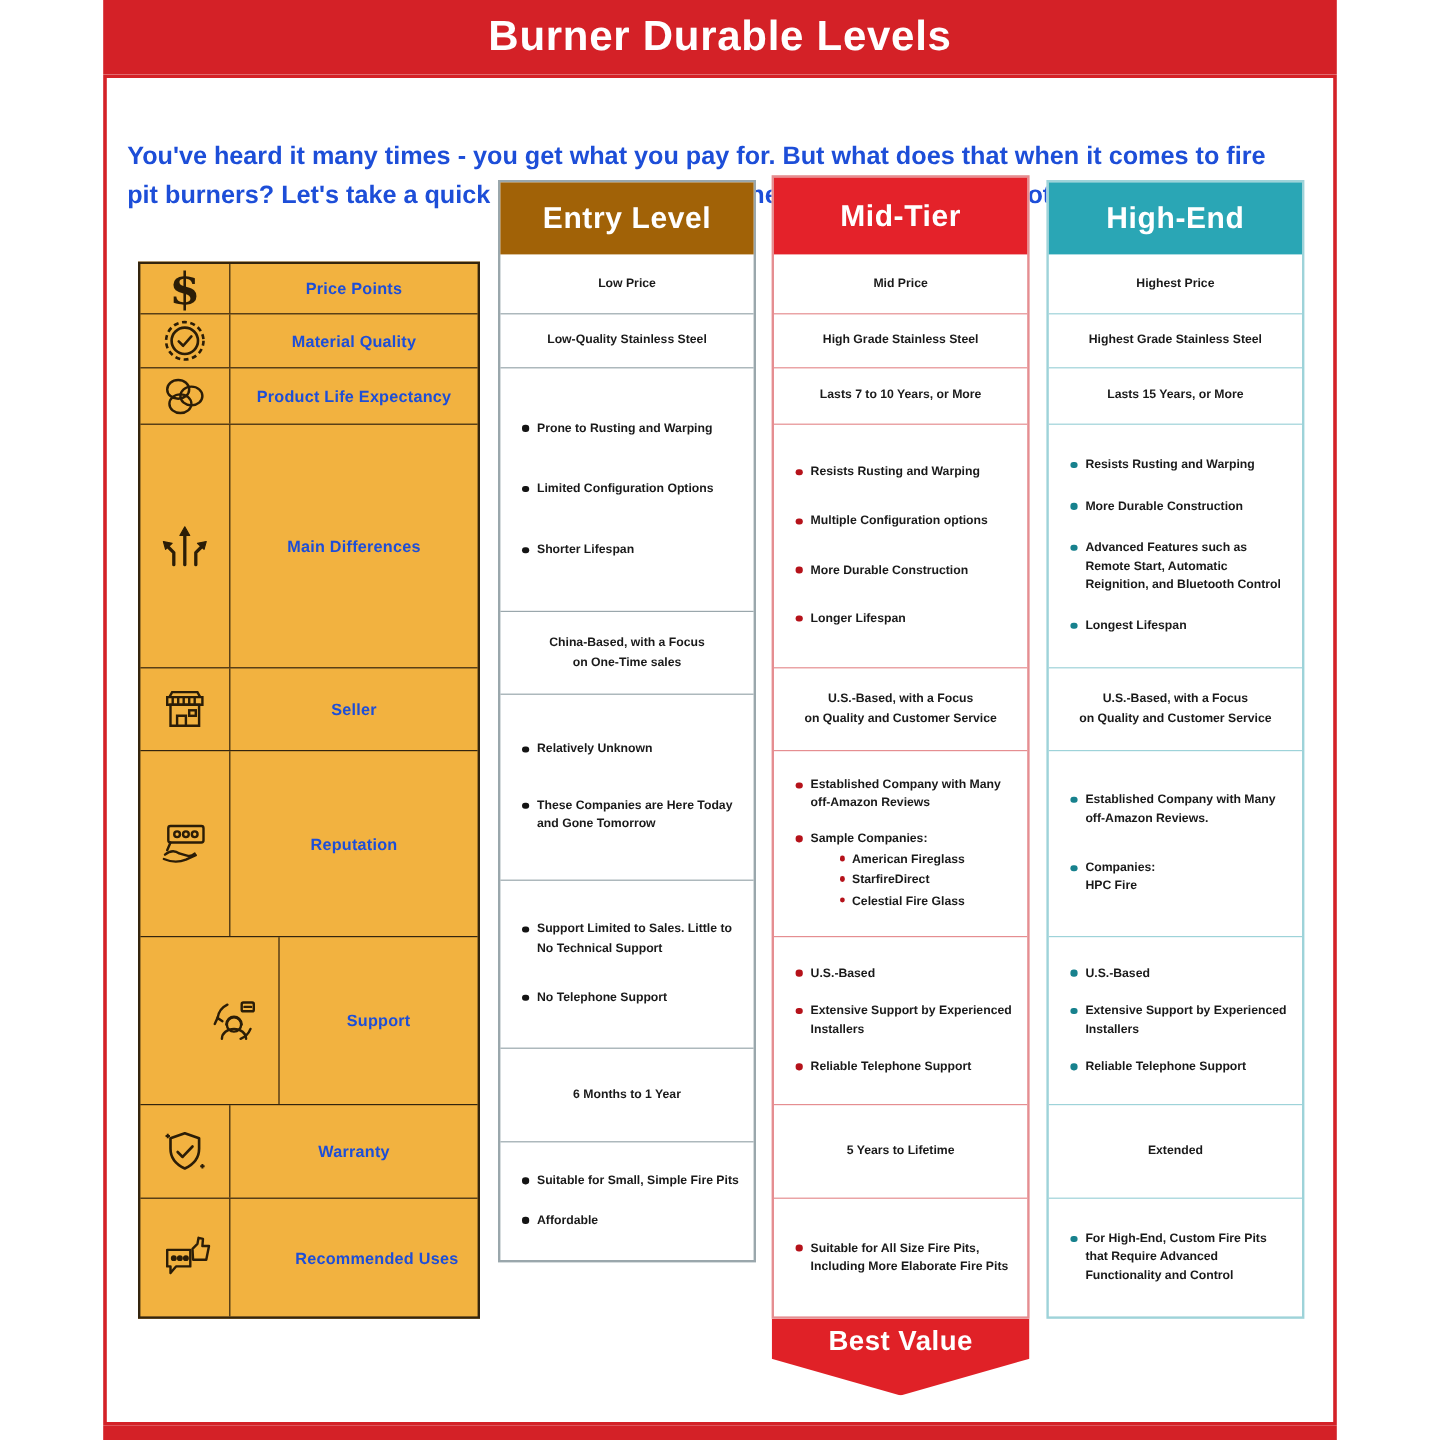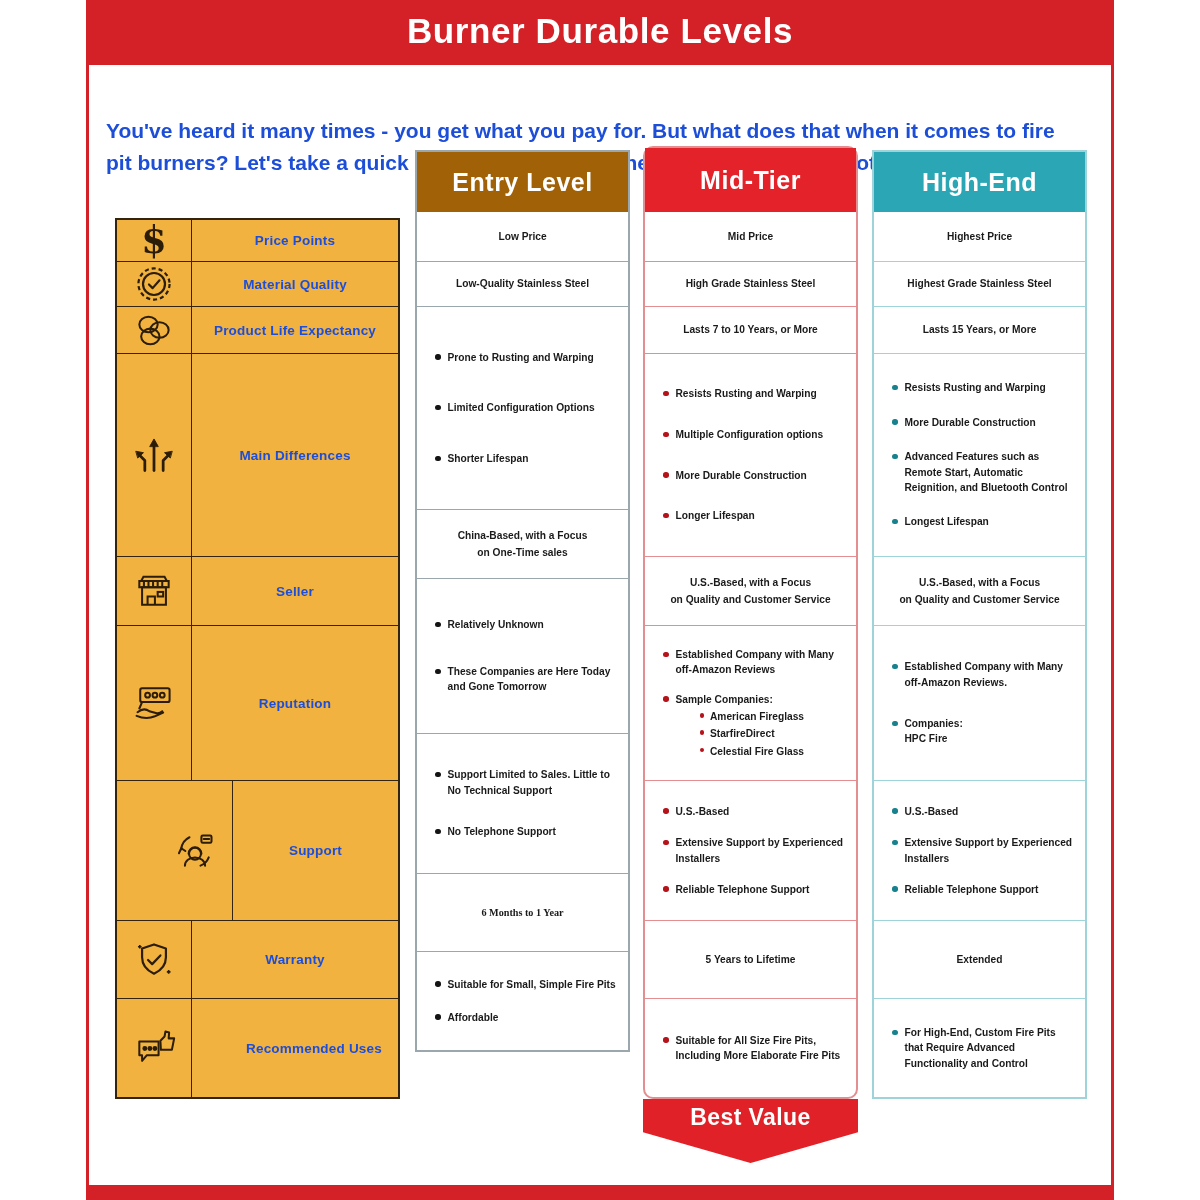--- a/index.html
+++ b/index.html
@@ -251,41 +251,41 @@
             </div>
           </div>
           <div class="bitem">
             <span class="dot" style="background: rgb(20, 20, 20);"></span>
             <div class="btextwrap">
               <div>No Telephone Support</div>
             </div>
           </div>
         </div>
       </div>
-      <div class="cell center" style="height: 78px; border-color: rgb(154, 167, 172); font-family: Liberation Serif, serif;">
+      <div class="cell center" style="height: 78px; border-color: rgb(154, 167, 172);">
         <div>6 Months to 1 Year</div>
       </div>
       <div class="cell" style="height: 98px; border-color: rgb(154, 167, 172);">
         <div class="blist">
           <div class="bitem">
             <span class="dot" style="background: rgb(20, 20, 20);"></span>
             <div class="btextwrap">
               <div>Suitable for Small, Simple Fire Pits</div>
             </div>
           </div>
           <div class="bitem">
             <span class="dot" style="background: rgb(20, 20, 20);"></span>
             <div class="btextwrap">
               <div>Affordable</div>
             </div>
           </div>
         </div>
       </div>
     </div>
-    <div class="val-col" style="left: 643px; top: 146px; width: 215px; border-color: rgb(229, 142, 145); border-radius: 10px;">
+    <div class="val-col" style="left: 643px; top: 146px; width: 215px; border-color: rgb(229, 142, 145);">
       <div class="col-head" style="background: rgb(228, 34, 42); height: 64px;">
         <span>Mid-Tier</span>
       </div>
       <div class="cell center" style="height: 50px; border-color: rgb(229, 142, 145);">
         <div>Mid Price</div>
       </div>
       <div class="cell center" style="height: 45px; border-color: rgb(229, 142, 145);">
         <div>High Grade Stainless Steel</div>
       </div>
       <div class="cell center" style="height: 47px; border-color: rgb(229, 142, 145);">

